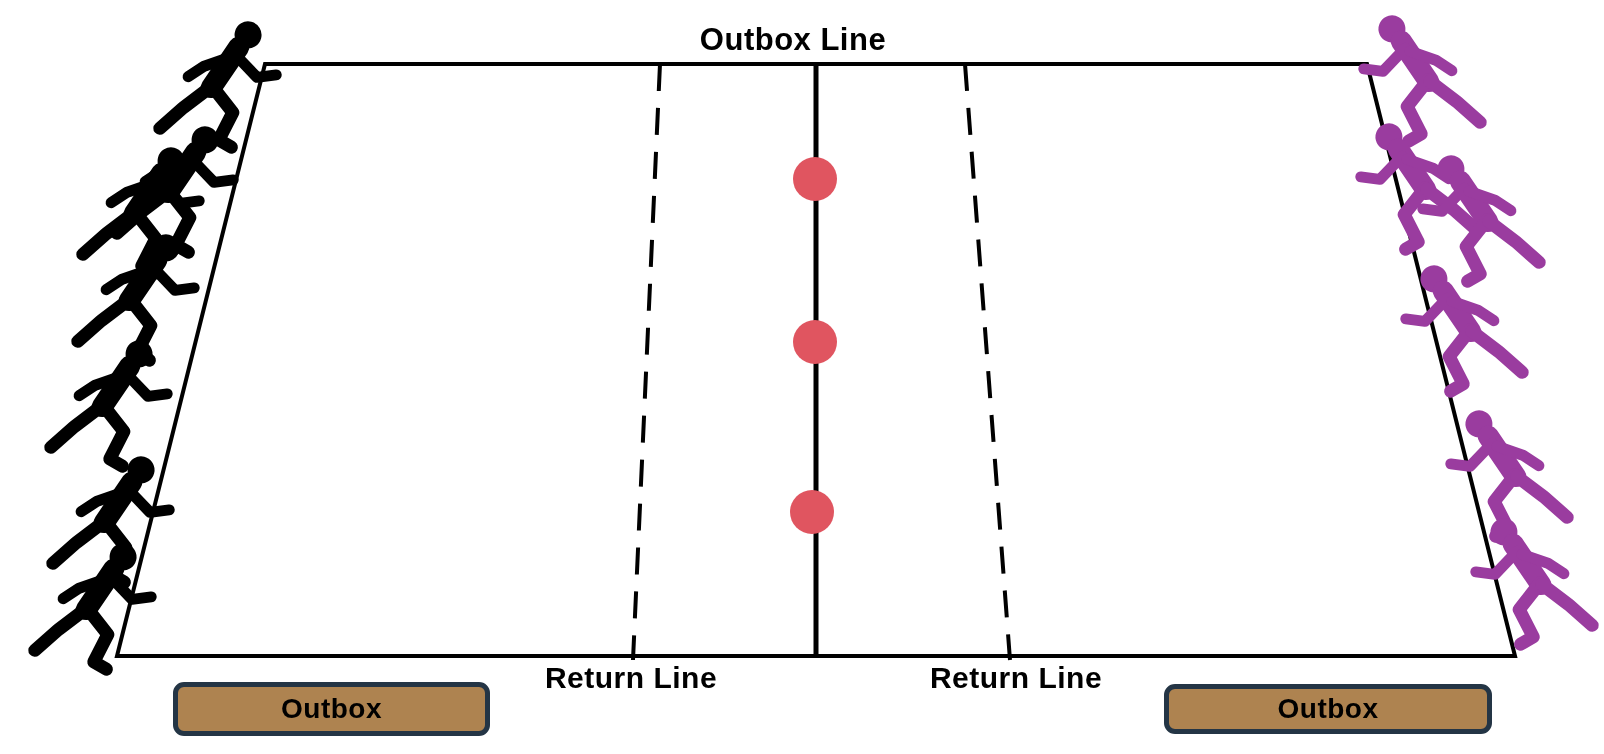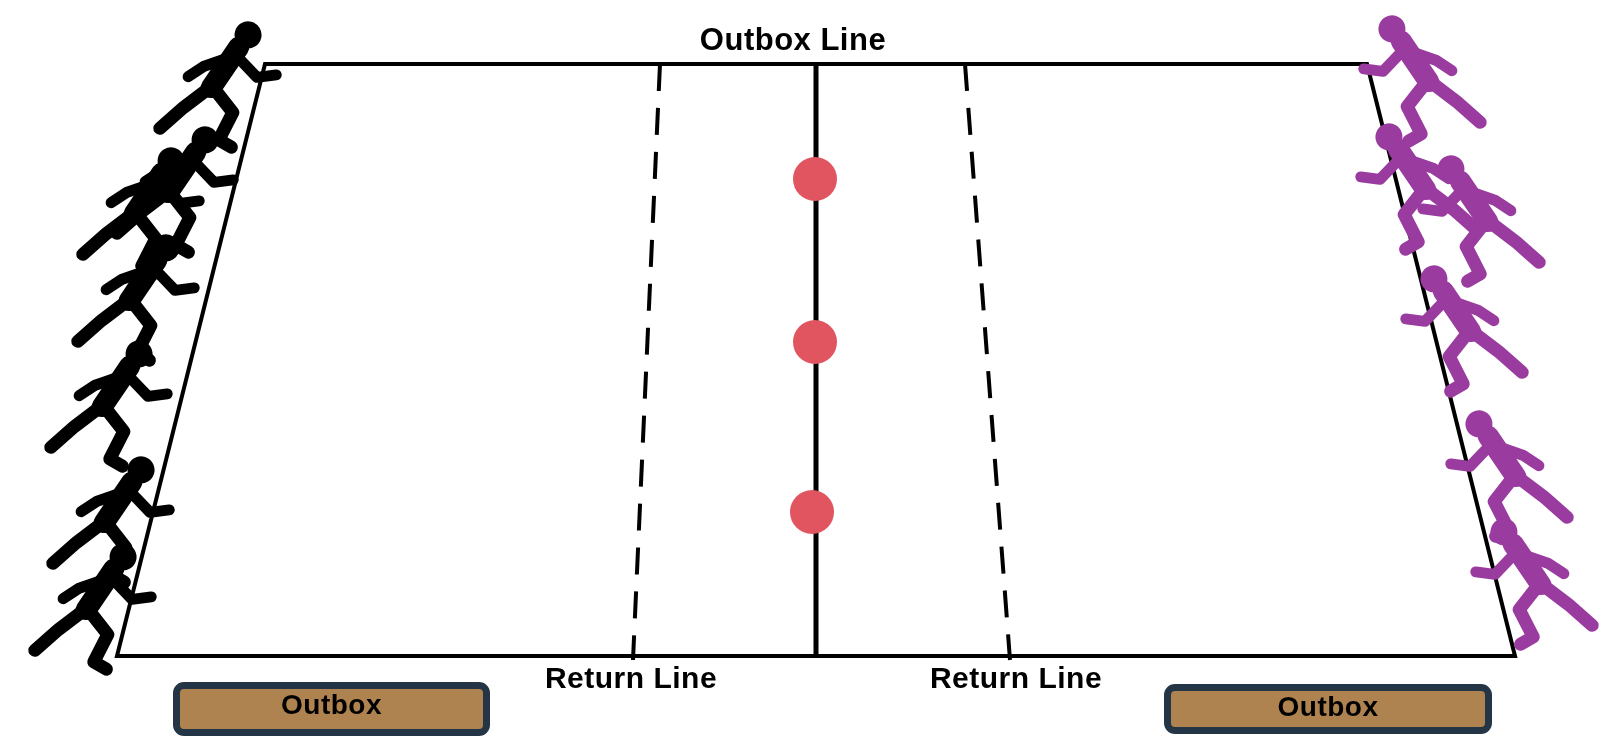--- a/index.html
+++ b/index.html
@@ -18,22 +18,22 @@
     text-align:center;
     letter-spacing:.5px;
     white-space:nowrap;
     user-select:none;
   }
   .lbl-centre{left:653px;top:22px;width:280px;font-size:31px;}
   .lbl-return-left{left:531px;top:661px;width:200px;font-size:30px;}
   .lbl-return-right{left:916px;top:661px;width:200px;font-size:30px;}
   .outbox{
     position:absolute;
-    display:flex;justify-content:center;
-    border:7px solid #a21caf;
+    display:flex;align-items:center;justify-content:center;
+    border:5px solid #a21caf;
     border-radius:11px;
     background:#AE8350;
     font-size:28px;font-weight:bold;color:#000;
     letter-spacing:.5px;
     box-sizing:border-box;
   }
   .outbox-left{left:173px;top:682px;width:317px;height:54px;}
   .outbox-right{left:1164px;top:684px;width:328px;height:50px;}
 </style>
 </head>

